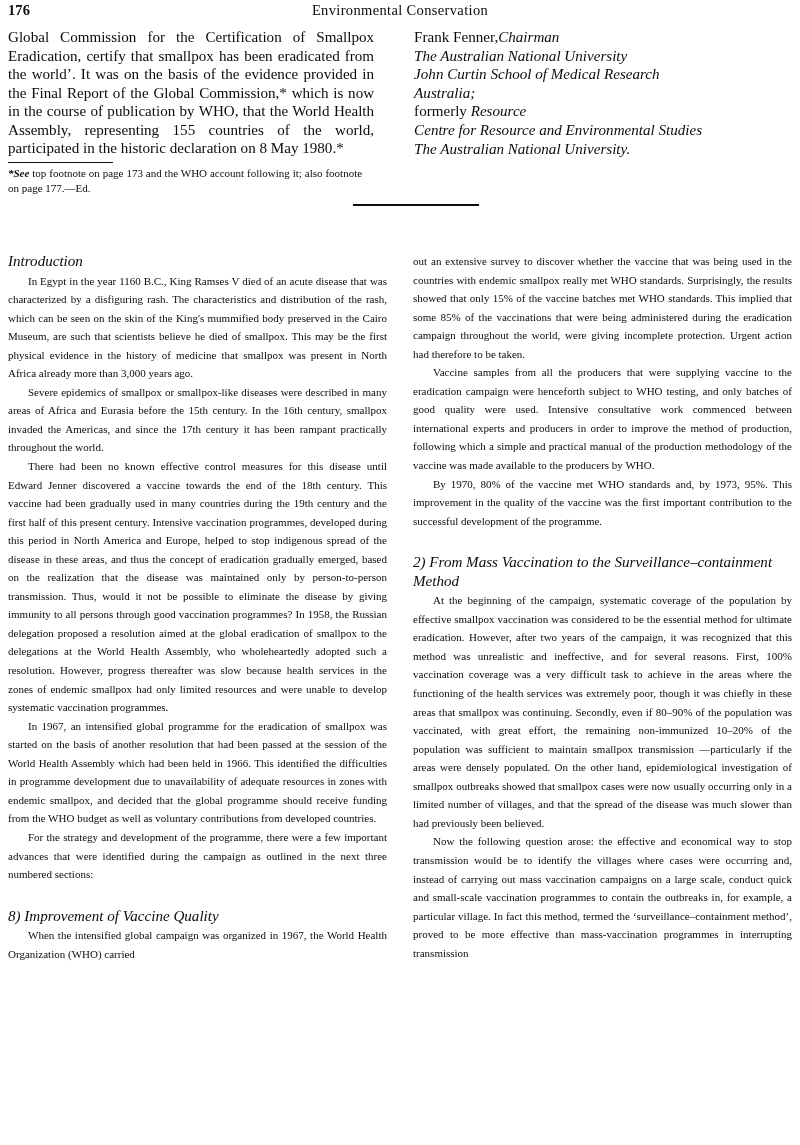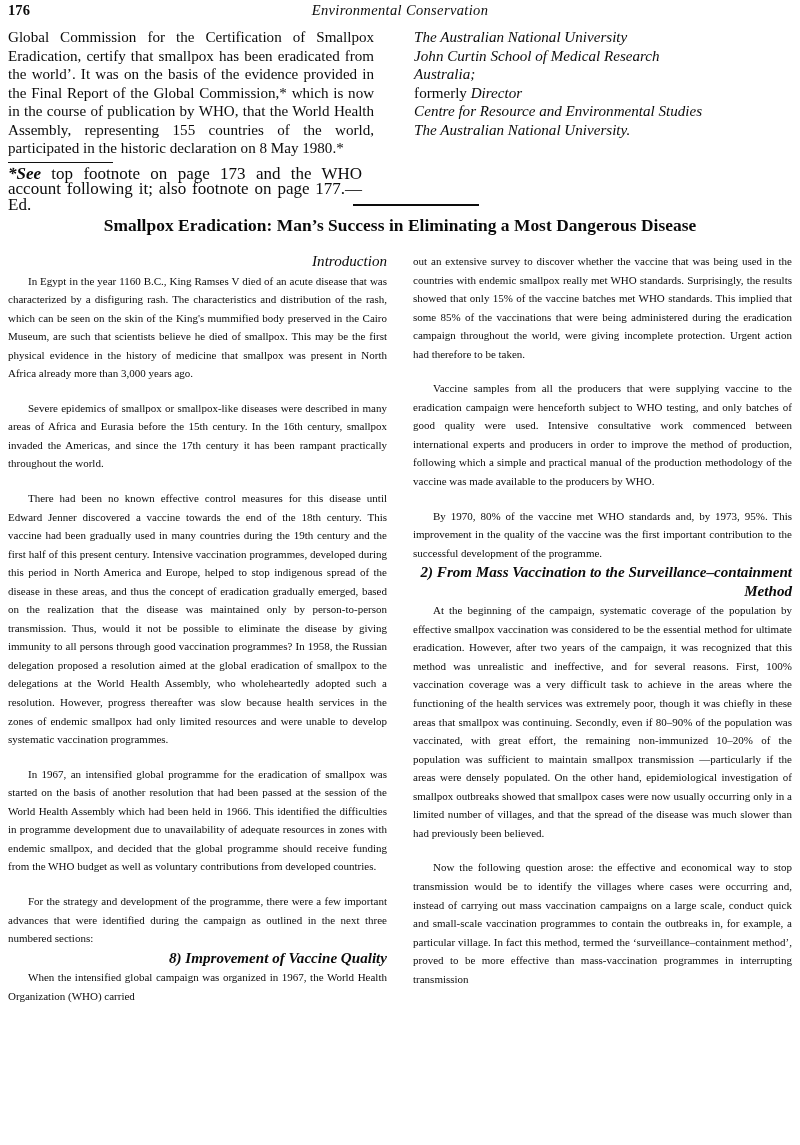--- a/index.html
+++ b/index.html
@@ -40,21 +40,20 @@
     font-size: 14.5px;
     font-weight: bold;
     letter-spacing: 0.1px;
   }
   .journal {
     position: absolute;
     left: 0;
     top: 0;
     width: 784px;
     text-align: center;
-    font-style: italic;
     font-size: 14.5px;
     letter-spacing: 0.35px;
   }
 
   
   .topblock {
     position: absolute;
     left: 8px;
     top: 28px;
     width: 784px;
@@ -75,21 +74,21 @@
 
   
   .fnrule {
     margin-top: 4px;
     width: 105px;
     height: 0;
     border-top: 1px solid #101010;
   }
   .footnote {
     margin: 3px 12px 0 0;
-    font-size: 17px;
+    font-size: 11px;
     line-height: 15.6px;
     text-align: justify;
   }
   .footnote .fnmark { font-style: italic; font-weight: bold; }
 
   
   .address {
     margin: 0;
     font-size: 15.1px;
     line-height: 18.6px;
@@ -133,34 +132,34 @@
   }
   .bcol { width: 379px; }
   .bcol.right { width: 379px; }
 
   h2.sec {
     margin: 0 0 1px 0;
     font-size: 15.1px;
     font-style: italic;
     font-weight: normal;
     line-height: 18.55px;
-    text-align: right;
-  }
-  h2.sec.spaced { margin-top: 1px; font-weight: bold; }
+    text-align: left;
+  }
+  h2.sec.spaced { margin-top: 23px; }
 
   p.body {
     margin: 0;
     text-indent: 20px;
     text-align: justify;
     font-size: 11px;
     line-height: 18.55px;
     hyphens: none;
   }
   p.body.noindent { text-indent: 0; }
-  p.body + p.body { margin-top: 16px; }
+  p.body + p.body { margin-top: 0; }
 </style>
 </head>
 <body>
 
 <div class="page">
 
   <div class="runhead">
     <span class="folio">176</span>
     <span class="journal">Environmental Conservation</span>
   </div>
@@ -168,34 +167,34 @@
   <div class="topblock">
 
     <div class="col-left-top">
       <p class="just">Global Commission for the Certification of Smallpox Eradication, certify that smallpox has been eradicated from the world’. It was on the basis of the evidence provided in the Final Report of the Global Commission,* which is now in the course of publication by WHO, that the World Health Assembly, representing 155 countries of the world, participated in the historic declaration on 8 May 1980.*</p>
       <div class="fnrule"></div>
       <p class="footnote"><span class="fnmark">*See</span><span> top footnote on page 173 and the WHO account following it; also footnote on page 177.—Ed.</span></p>
     </div>
 
     <div class="col-right-top">
       <div class="address">
+        <span class="ln"><span>Frank Fenner,</span><span class="it">Chairman</span></span>
         <span class="ln it">The Australian National University</span>
         <span class="ln it">John Curtin School of Medical Research</span>
         <span class="ln it">Australia;</span>
-        <span class="ln"><span>formerly </span><span class="it">Director</span></span>
+        <span class="ln"><span>formerly </span><span class="it">Resource</span></span>
         <span class="ln it">Centre for Resource and Environmental Studies</span>
         <span class="ln it">The Australian National University.</span>
       </div>
     </div>
 
   </div>
 
   <div class="sep"></div>
 
-  <div class="article-title">Smallpox Eradication: Man’s Success in Eliminating a Most Dangerous Disease</div>
 
   <div class="body-cols">
 
     <div class="bcol left">
       <h2 class="sec">Introduction</h2>
       <p class="body">In Egypt in the year 1160 B.C., King Ramses V died of an acute disease that was characterized by a disfiguring rash. The characteristics and distribution of the rash, which can be seen on the skin of the King's mummified body preserved in the Cairo Museum, are such that scientists believe he died of smallpox. This may be the first physical evidence in the history of medicine that smallpox was present in North Africa already more than 3,000 years ago.</p>
       <p class="body">Severe epidemics of smallpox or smallpox-like diseases were described in many areas of Africa and Eurasia before the 15th century. In the 16th century, smallpox invaded the Americas, and since the 17th century it has been rampant practically throughout the world.</p>
       <p class="body">There had been no known effective control measures for this disease until Edward Jenner discovered a vaccine towards the end of the 18th century. This vaccine had been gradually used in many countries during the 19th century and the first half of this present century. Intensive vaccination programmes, developed during this period in North America and Europe, helped to stop indigenous spread of the disease in these areas, and thus the concept of eradication gradually emerged, based on the realization that the disease was maintained only by person-to-person transmission. Thus, would it not be possible to eliminate the disease by giving immunity to all persons through good vaccination programmes? In 1958, the Russian delegation proposed a resolution aimed at the global eradication of smallpox to the delegations at the World Health Assembly, who wholeheartedly adopted such a resolution. However, progress thereafter was slow because health services in the zones of endemic smallpox had only limited resources and were unable to develop systematic vaccination programmes.</p>
       <p class="body">In 1967, an intensified global programme for the eradication of smallpox was started on the basis of another resolution that had been passed at the session of the World Health Assembly which had been held in 1966. This identified the difficulties in programme development due to unavailability of adequate resources in zones with endemic smallpox, and decided that the global programme should receive funding from the WHO budget as well as voluntary contributions from developed countries.</p>
       <p class="body">For the strategy and development of the programme, there were a few important advances that were identified during the campaign as outlined in the next three numbered sections:</p>

